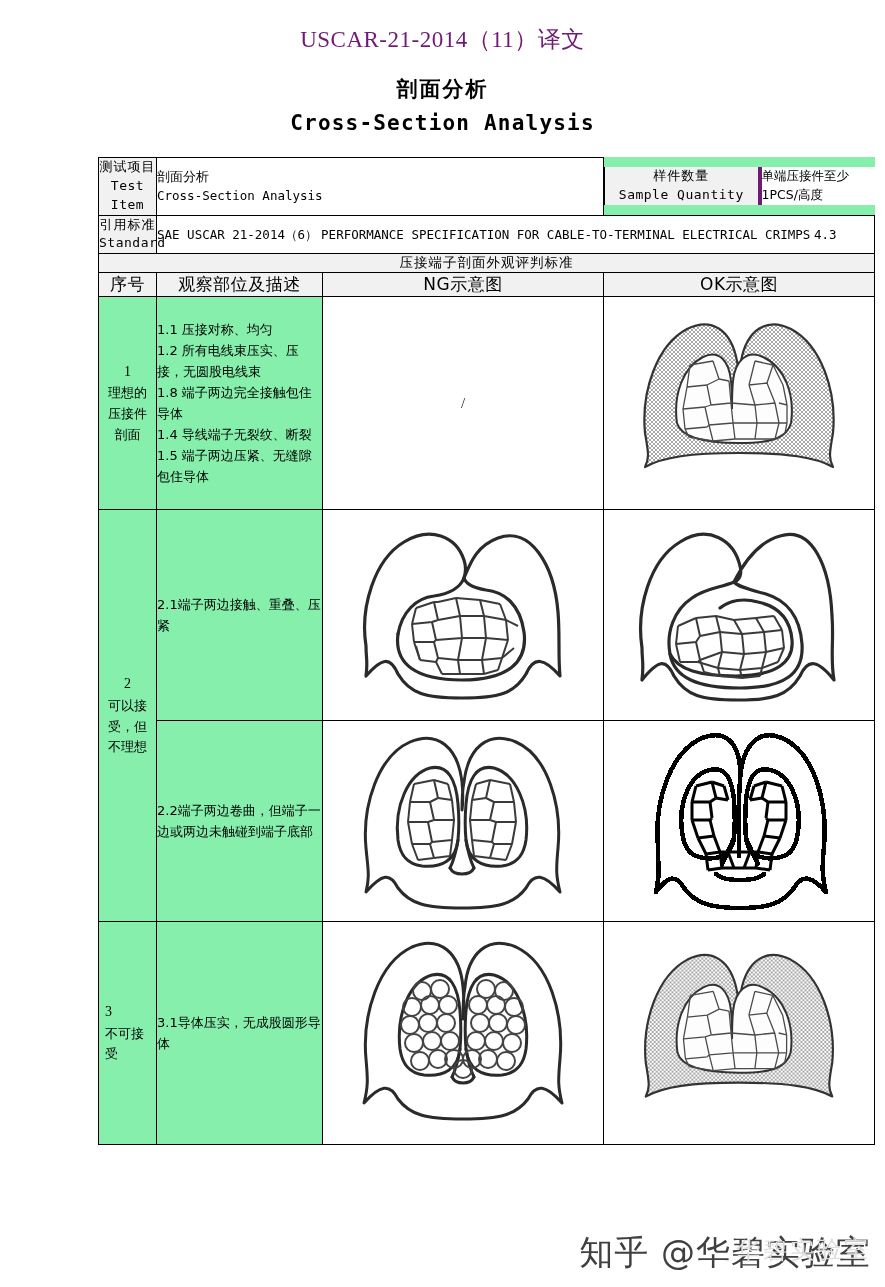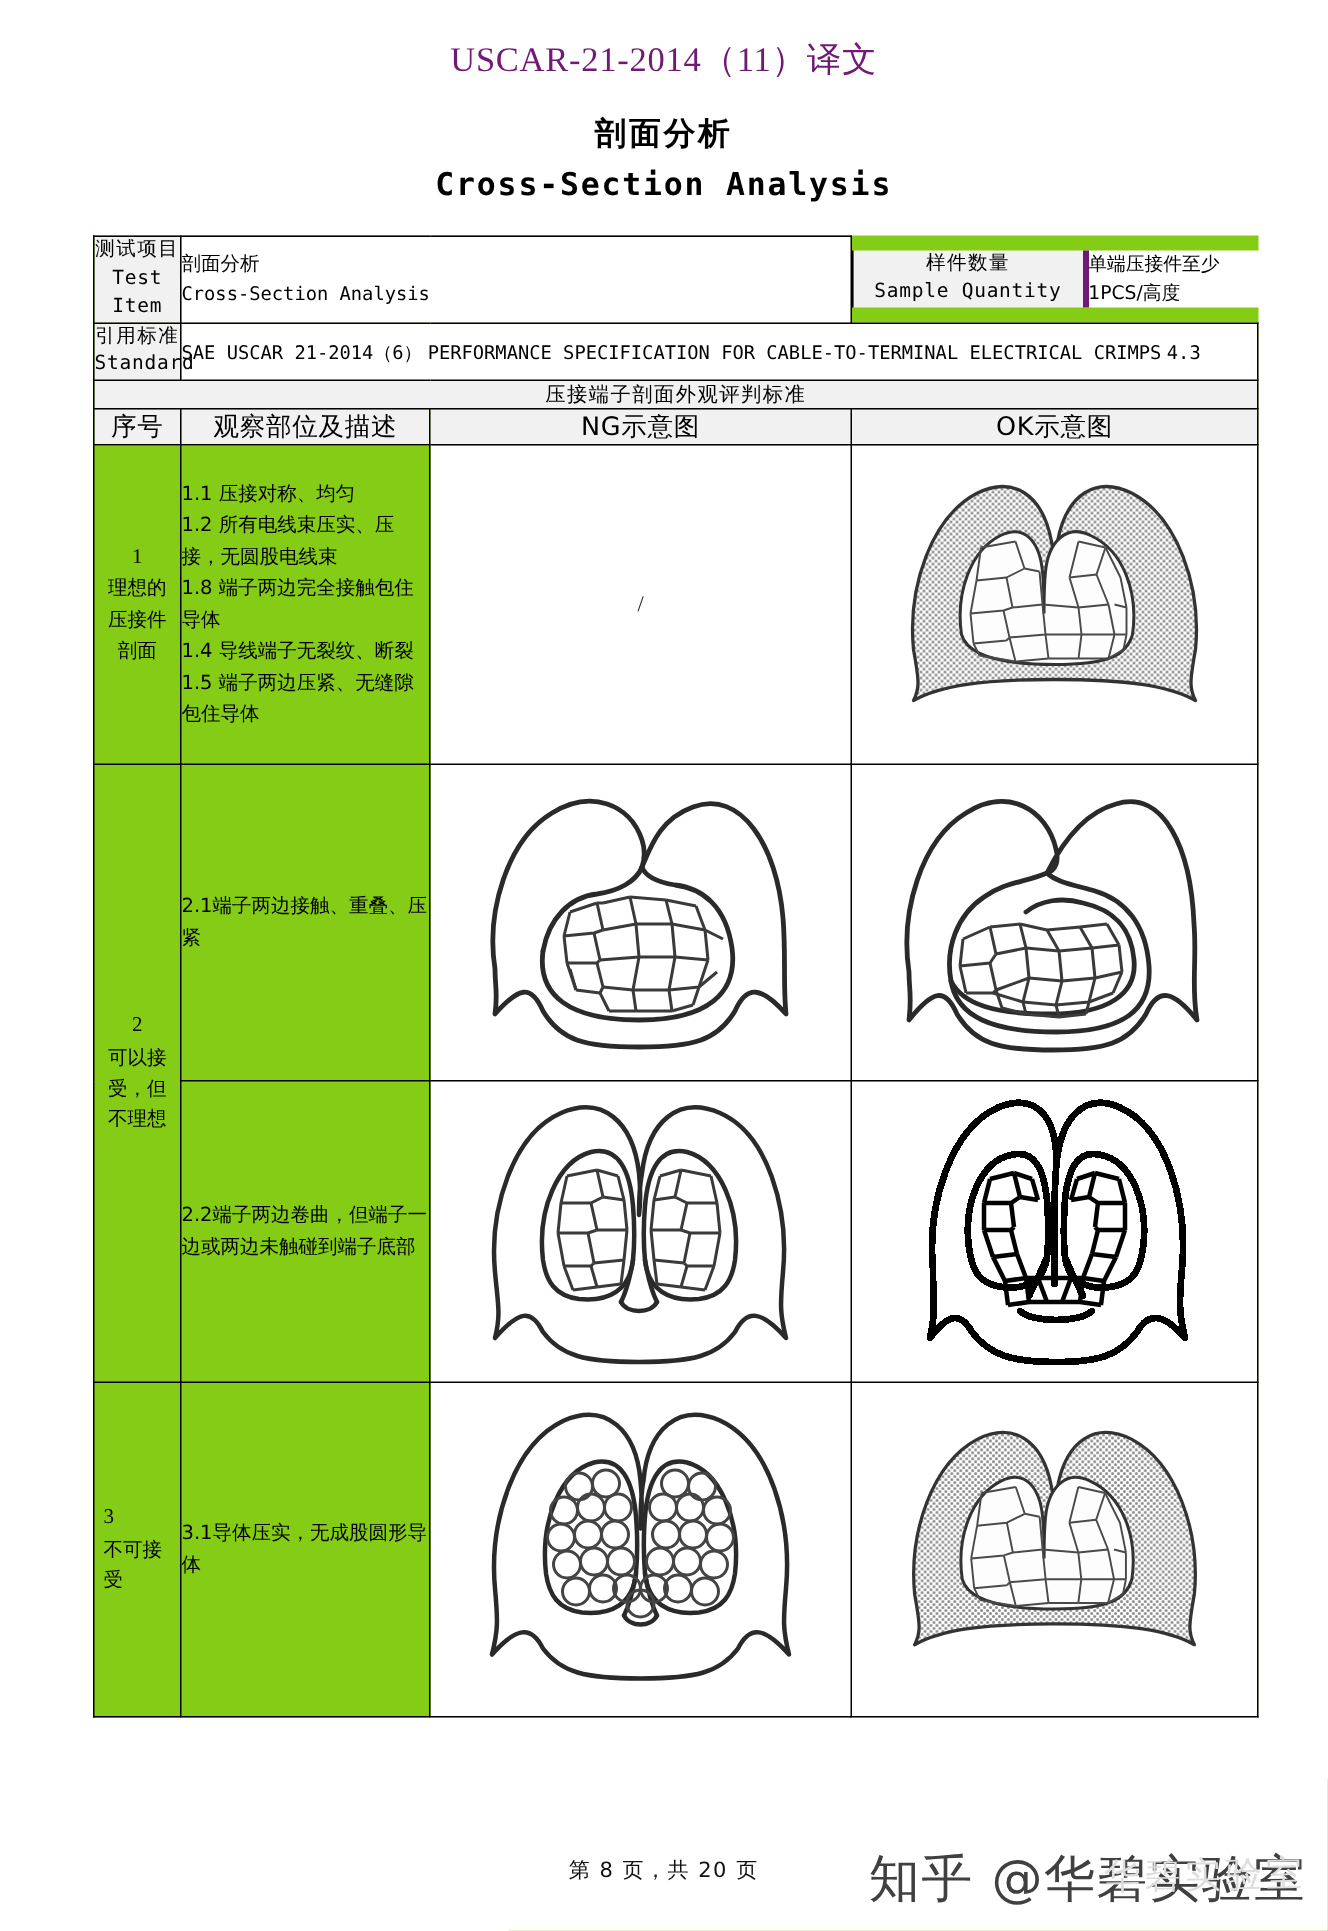--- a/index.html
+++ b/index.html
@@ -47,21 +47,22 @@
   .sheet {
     position: absolute;
     left: 62px;
     top: 157px;
     width: 776px;
   }
   table.main {
     border-collapse: collapse;
     width: 776px;
     table-layout: fixed;
-    background: #84cc16;
+    background: #86efac;
+    margin-left: 36px;
   }
   table.main td {
     border: 1px solid #000000;
     padding: 0;
     vertical-align: middle;
   }
   .lbl {
     background: #f1f1f1;
     text-align: center;
     font-size: 13px;
@@ -559,16 +560,15 @@
           </g>
         </svg>
       </td>
     </tr>
 
   </tbody>
 </table>
 </div>
 
 <div class="footer">
-  <div class="page-num">第 8 页，共 20 页</div>
   <div class="watermark">知乎 @华碧实验室</div>
   <div class="watermark-2">华碧实验室</div>
 </div>
 
 </body></html>

